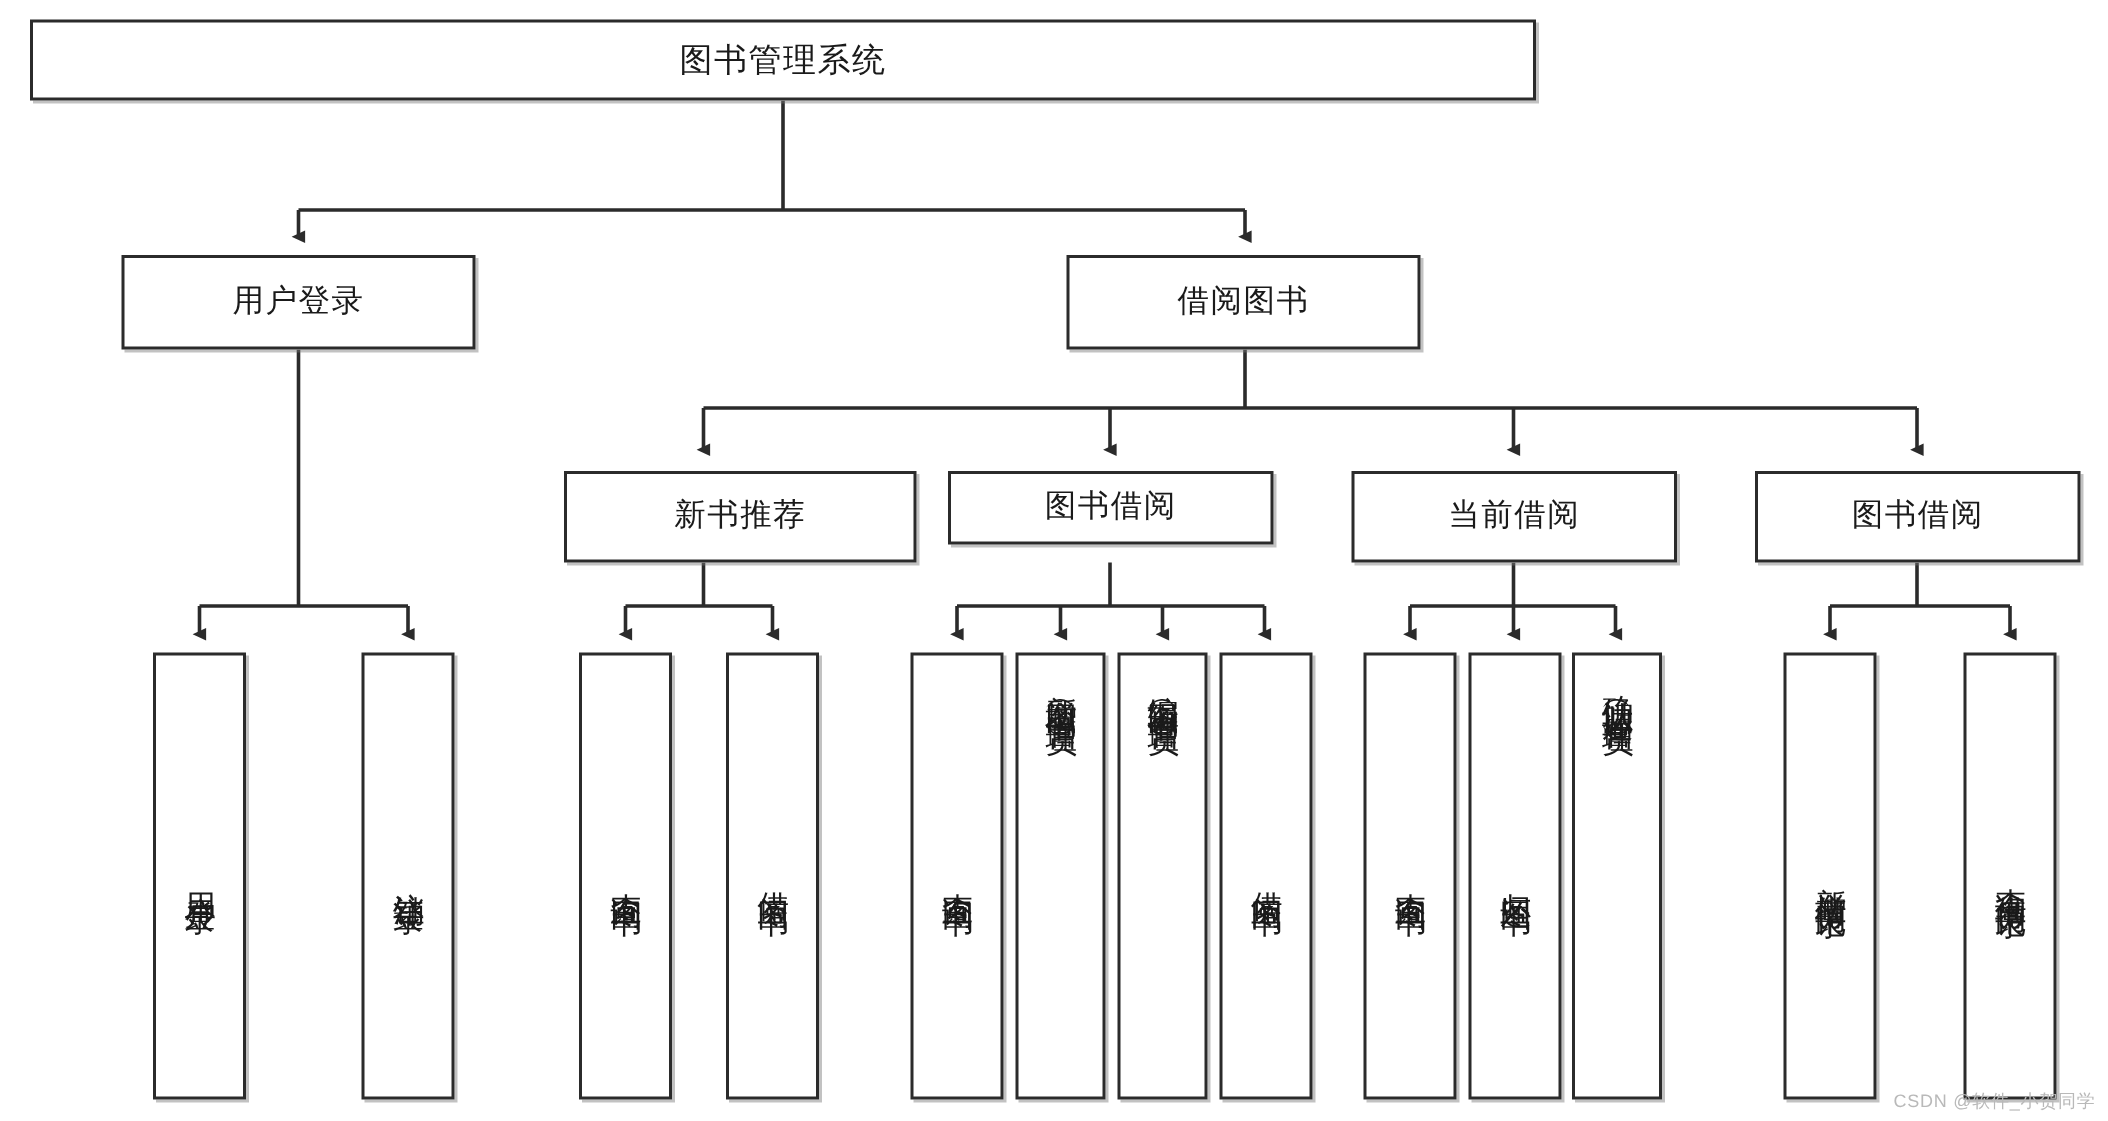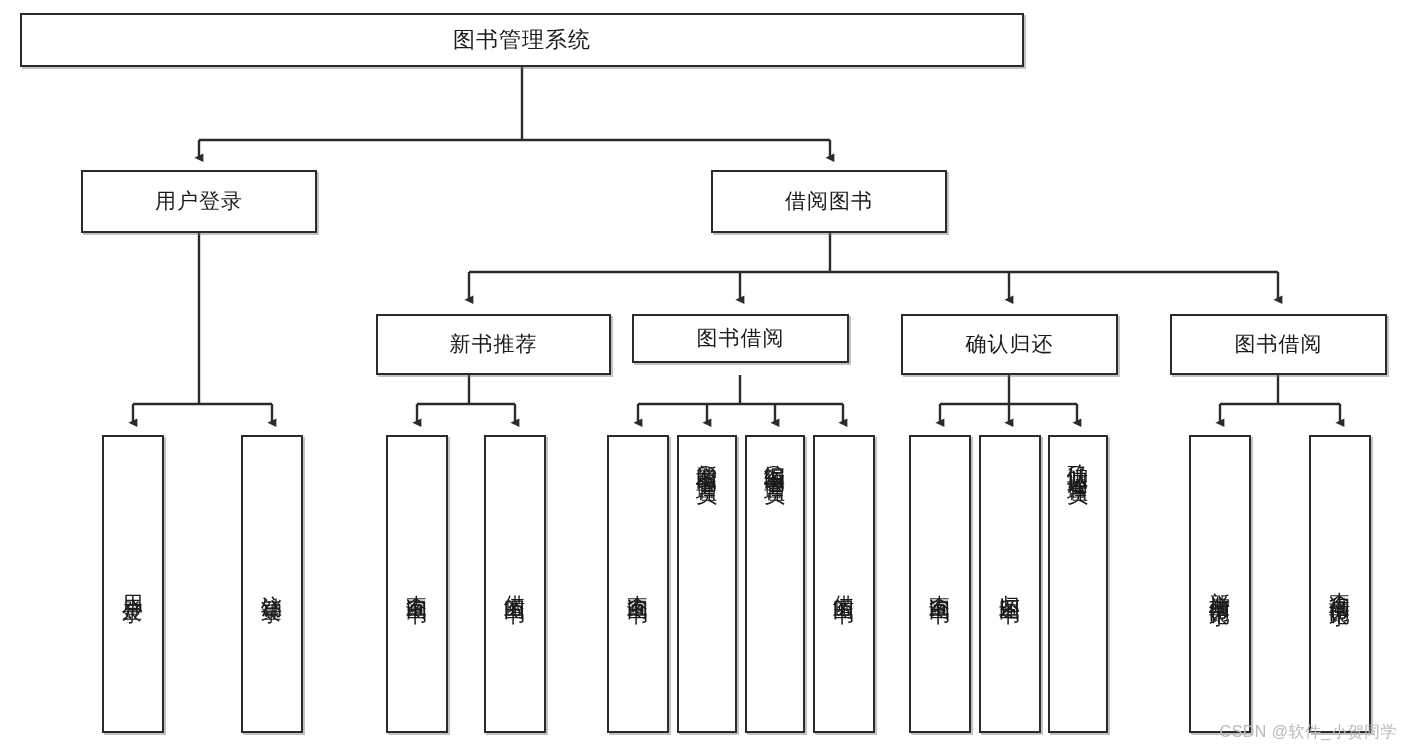--- a/index.html
+++ b/index.html
@@ -41,21 +41,21 @@
     font-size:21px;
     letter-spacing:3px;
     line-height:1;
     margin:0 auto;
   }
   .v.mid{align-items:center;padding-top:0;}
 
   #watermark{
     position:absolute;
     right:8px;bottom:4px;
-    font-size:16px;
+    font-size:12px;
     color:#b9b9b9;
     letter-spacing:.5px;
     white-space:nowrap;
     user-select:none;
   }
 </style>
 </head>
 <body>
 
 <div id="canvas">
@@ -121,21 +121,21 @@
     <span class="lbl">借阅图书</span>
   </div>
 
   <div class="node h" style="left:376px;top:314px;width:235px;height:61px;">
     <span class="lbl">新书推荐</span>
   </div>
   <div class="node h" style="left:632px;top:314px;width:217px;height:49px;">
     <span class="lbl">图书借阅</span>
   </div>
   <div class="node h" style="left:901px;top:314px;width:217px;height:61px;">
-    <span class="lbl">确认归还</span>
+    <span class="lbl">当前借阅</span>
   </div>
   <div class="node h" style="left:1170px;top:314px;width:217px;height:61px;">
     <span class="lbl">图书借阅</span>
   </div>
 
   <div class="node v mid" style="left:102px;top:435px;width:62px;height:298px;">
     <span class="lbl">用户登录</span>
   </div>
   <div class="node v mid" style="left:241px;top:435px;width:62px;height:298px;">
     <span class="lbl">注销登录</span>

